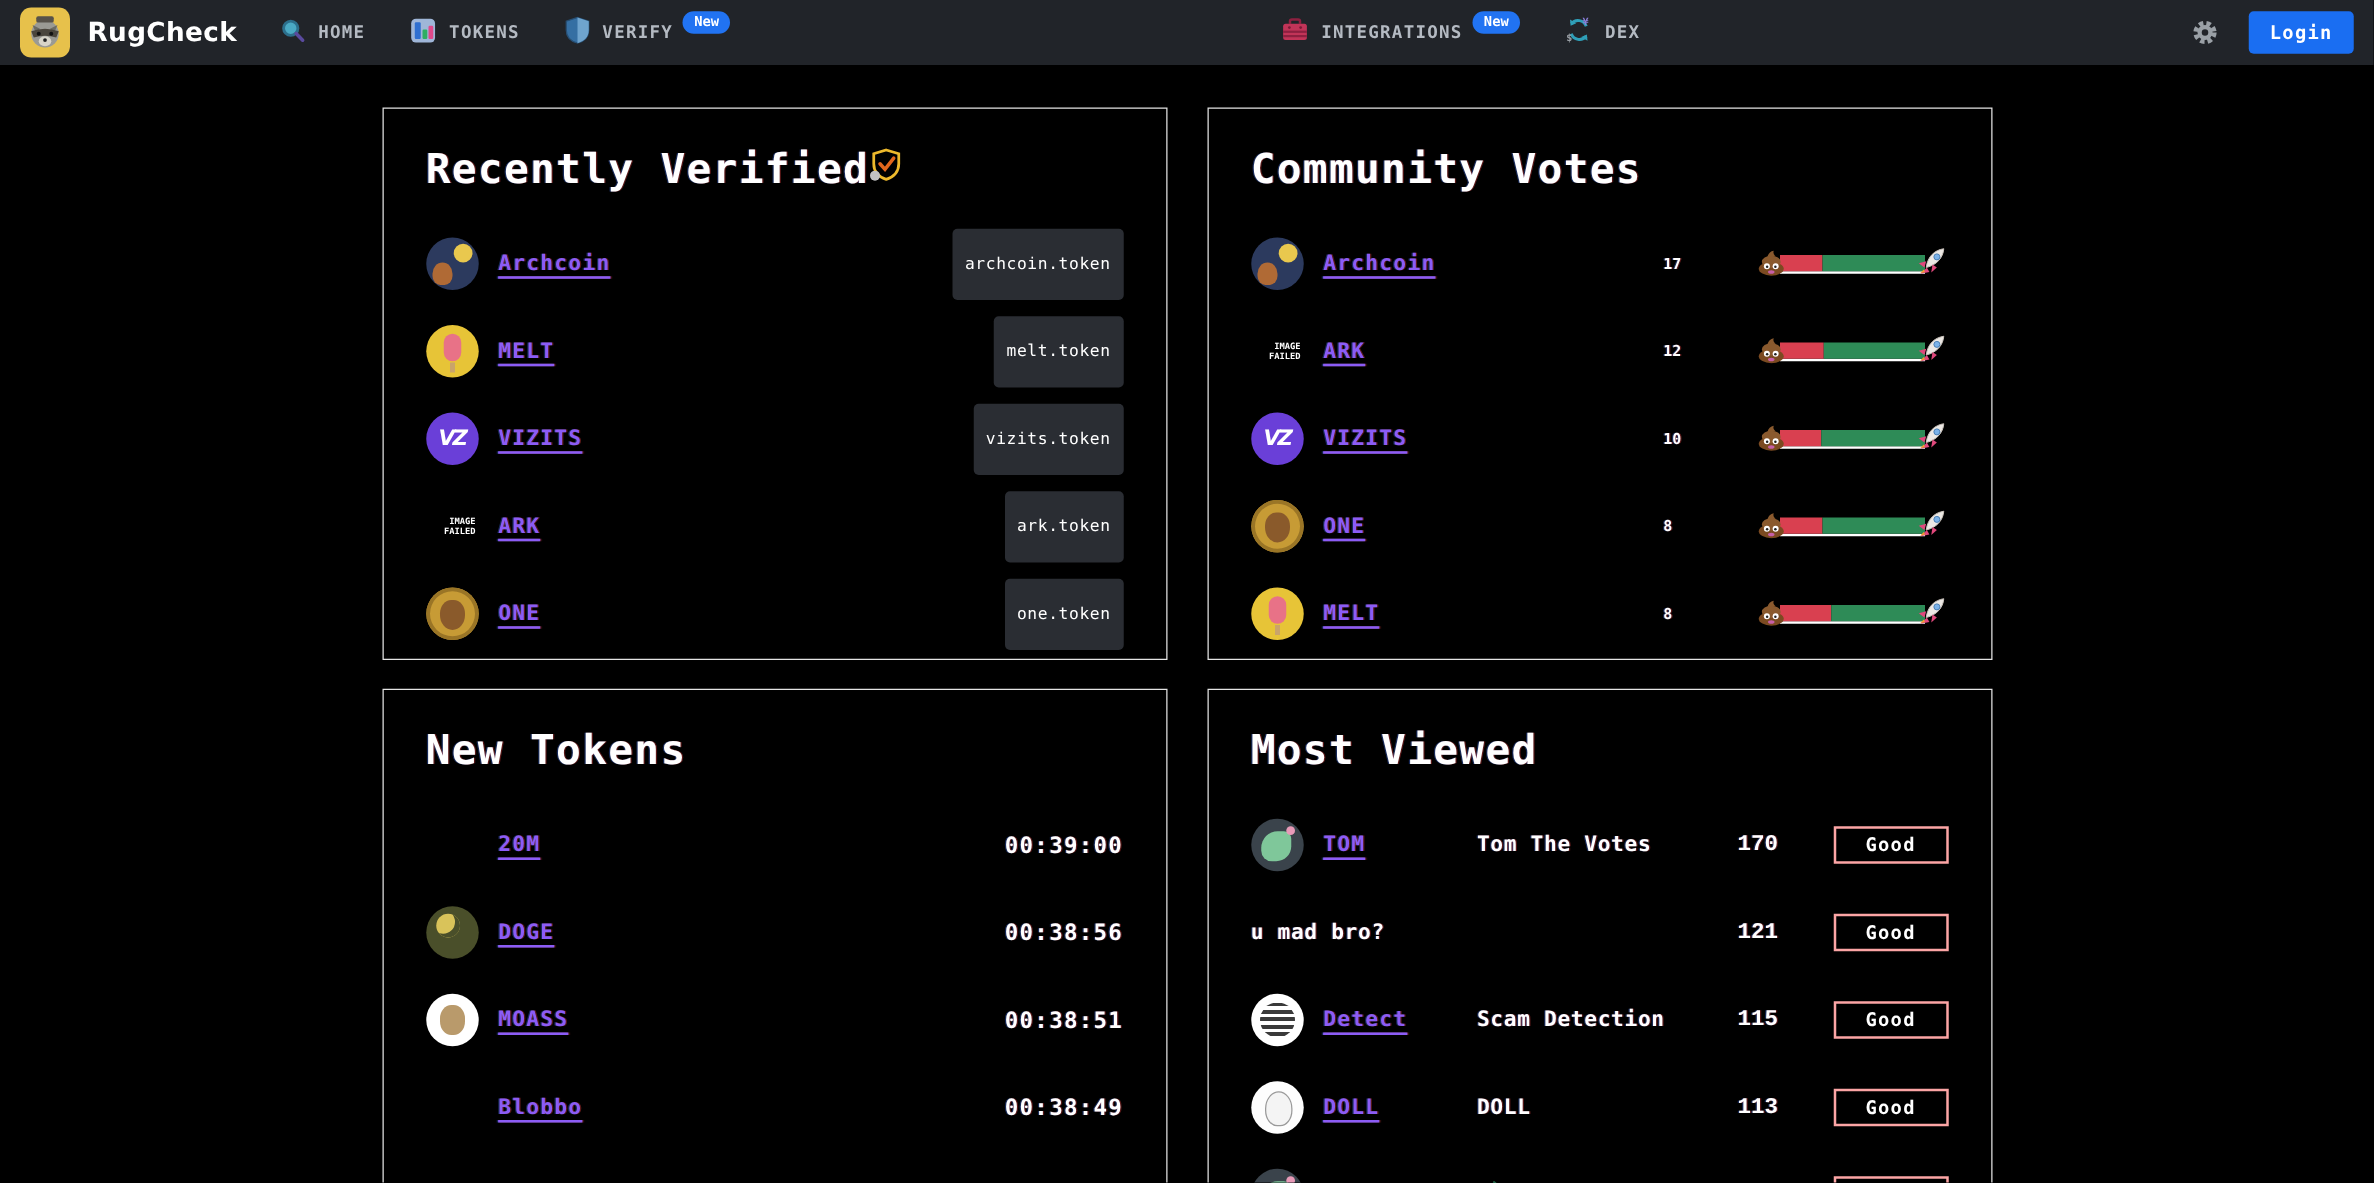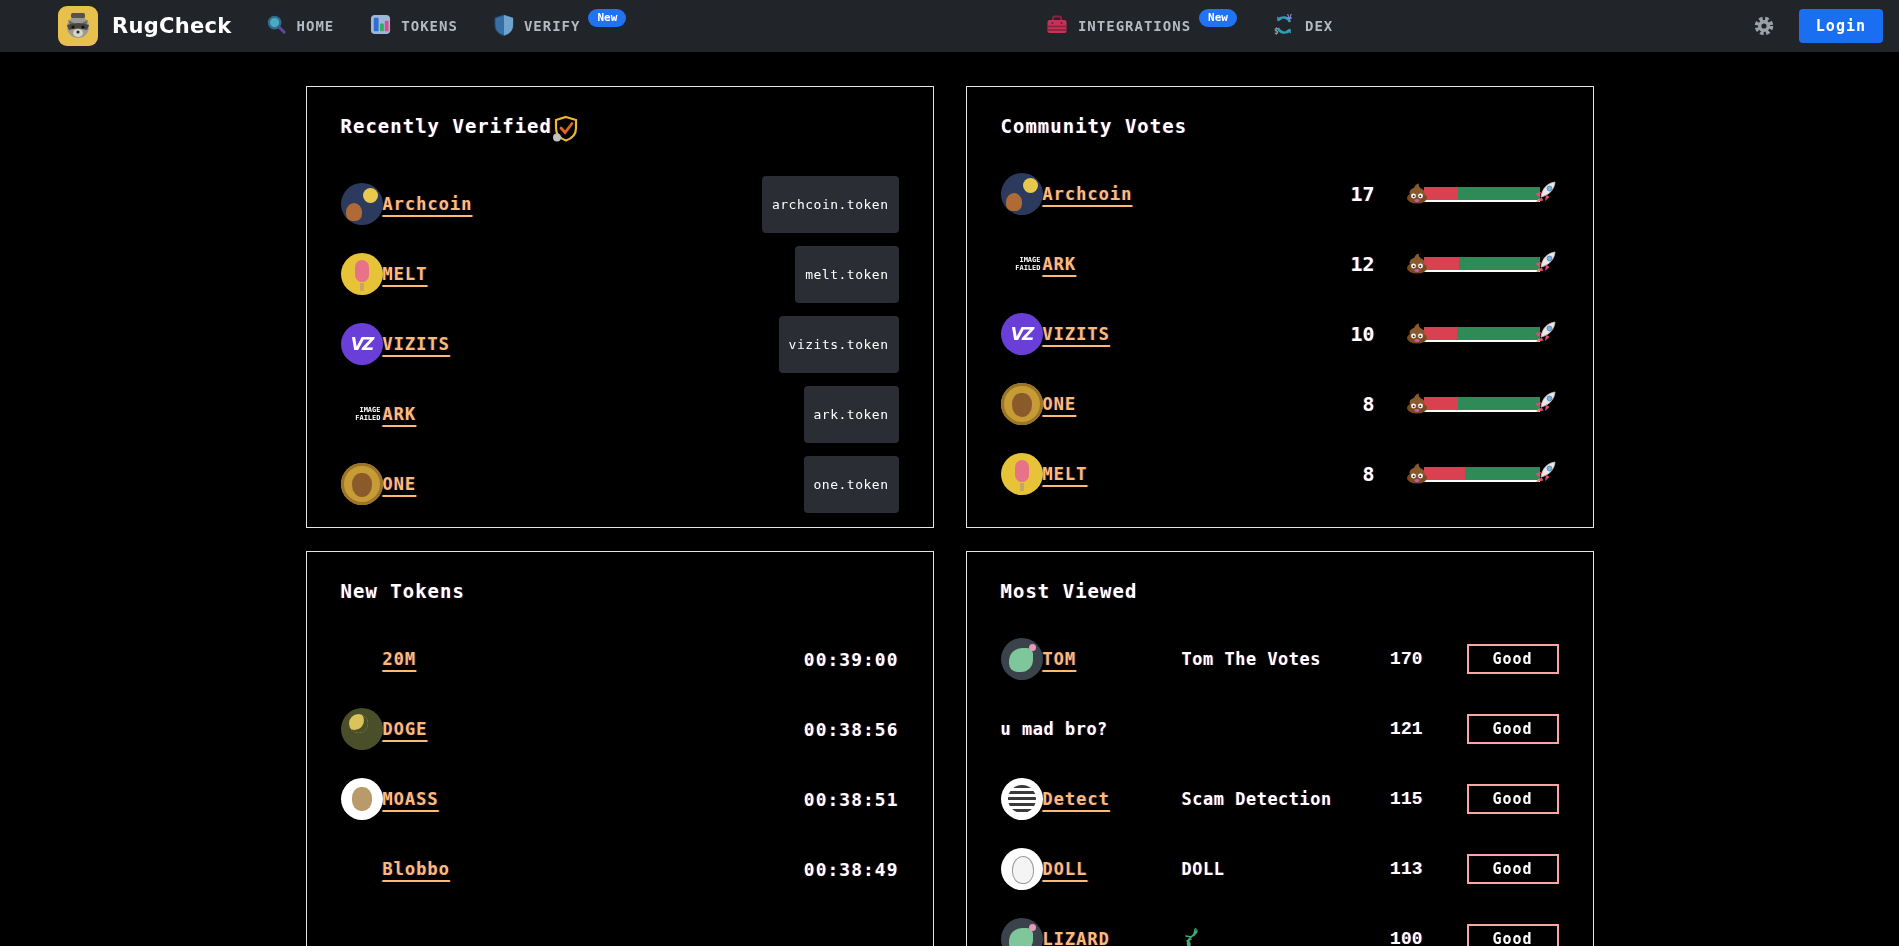--- a/index.html
+++ b/index.html
@@ -3,21 +3,21 @@
 <meta charset="utf-8">
 <style>
   * { margin:0; padding:0; box-sizing:border-box; }
   html,body { width:1899px; height:946px; background:#000; overflow:hidden;
               font-family:"DejaVu Sans Mono", monospace; }
   .crt { text-shadow: 1px 0 0 rgba(255,70,70,.35), -1px 0 0 rgba(70,120,255,.35); }
 
   
   .navbar { height:52px; background:#212429; display:flex; align-items:center;
             padding:0 16px; }
-  .brand { display:flex; align-items:center; gap:14px; margin-right:34px; cursor:pointer;margin-left:42px; }
+  .brand { display:flex; align-items:center; gap:14px; margin-right:34px; cursor:pointer; }
   .logo { width:40px; height:40px; border-radius:9px; background:#e7c14b;
           display:flex; align-items:center; justify-content:center; position:relative; }
   .brand-name { font-family:"DejaVu Sans", sans-serif; font-weight:bold;
                 font-size:21px; color:#ffffff; letter-spacing:.3px; }
   .nav-group { display:flex; align-items:center; gap:36px; }
   .nav-item { display:flex; align-items:center; gap:10px; color:#b4bac2;
               font-size:14px; font-weight:bold; letter-spacing:1px; cursor:pointer; }
   .new-badge { background:#2173f2; color:#fff; font-size:11px; font-weight:bold;
                padding:2px 9px 3px; border-radius:10px; position:relative; top:-8px;
                margin-left:-2px; letter-spacing:0; }
@@ -25,21 +25,21 @@
   .gear-btn { margin-right:24px; cursor:pointer; display:flex; align-items:center; }
   .login-btn { background:#1a6ef2; color:#fff; border:none; cursor:pointer;
                font-family:"DejaVu Sans Mono", monospace; font-weight:bold;
                font-size:15px; padding:8px 17px; border-radius:4px; letter-spacing:1px; }
 
   
   .main { width:1288px; margin:34px auto 0; display:grid;
           grid-template-columns:628px 628px; column-gap:32px; row-gap:23px; }
   .panel { width:628px; height:442px; border:1px solid #e4e4e4; background:#000;
            padding:26px 34px; overflow:hidden; }
-  .panel-title { color:#fff; font-size:19px; font-weight:bold; letter-spacing:1px;
+  .panel-title { color:#fff; font-size:33px; font-weight:bold; letter-spacing:1px;
                  display:flex; align-items:flex-start; gap:0; margin:2px 0 22px; }
 
   .row { display:flex; align-items:center; height:70px; }
   .avatar { width:42px; height:42px; border-radius:50%; flex:none; position:relative;
             background:transparent; }
   .av-letters-text { position:absolute; inset:0; display:flex; align-items:center;
             justify-content:center; color:#fff; font-weight:bold; font-size:17px;
             font-family:"DejaVu Sans", sans-serif; letter-spacing:-2px; font-style:italic; }
   .av-failed .av-failed-text { position:absolute; left:2px; top:50%; transform:translateY(-50%);
             color:#fff; font-size:7px; line-height:8px; font-weight:bold; width:38px;
@@ -70,29 +70,29 @@
   .av-troll::after { content:""; position:absolute; left:7px; top:9px; width:27px;
             height:24px; border-radius:50%; background:#bdbdbd;
             box-shadow: inset 0 -5px 0 #8a8a8a; }
   .av-doll::after { content:""; position:absolute; left:11px; top:8px; width:20px;
             height:26px; border-radius:50% 50% 45% 45%; background:#f4f4f4;
             border:1px solid #9a9a9a; }
   .av-stripes::after { content:""; position:absolute; left:7px; top:7px; width:28px;
             height:28px; border-radius:50%;
             background:repeating-linear-gradient(#3a3a3a 0 3px, #fff 3px 6px); }
 
-  .name-link { color:#fdba74; font-weight:bold; font-size:17px; letter-spacing:1px;
-            text-decoration:underline; text-underline-offset:5px;
+  .name-link { color:#8b5cf6; font-weight:bold; font-size:17px; letter-spacing:1px;
+            margin-left:16px; text-decoration:underline; text-underline-offset:5px;
             text-decoration-thickness:2px; cursor:pointer; }
   .domain-badge { margin-left:auto; background:#2a2d33; color:#fff; font-size:13px;
             padding:21px 10px; border-radius:4px; letter-spacing:.5px; }
   .name-cluster { display:flex; align-items:center; flex:none; }
   .cv-cluster { width:330px; }
   .mv-cluster { width:181px; }
-  .votes { width:44px; text-align:right; color:#fff; font-size:20px; font-weight:bold; }
+  .votes { width:44px; text-align:left; color:#fff; font-size:12px; font-weight:bold; }
   .votebar { margin-left:auto; display:flex; align-items:center; }
   .bar-track { width:116px; height:15px; display:flex; border-bottom:2px solid #fff; }
   .bar-red { background:#d94050; height:100%; }
   .bar-green { background:#2e8b57; height:100%; flex:1; }
   .poop-icon { margin-right:-5px; z-index:2; }
   .rocket-icon { margin-left:-7px; z-index:2; }
   .time { margin-left:auto; color:#fff; font-size:18px; font-weight:bold; letter-spacing:1px; }
   .desc { flex:1; color:#fff; font-size:17px; font-weight:bold; letter-spacing:.5px;
           display:flex; align-items:center; }
   .desc-icon { display:none; }

